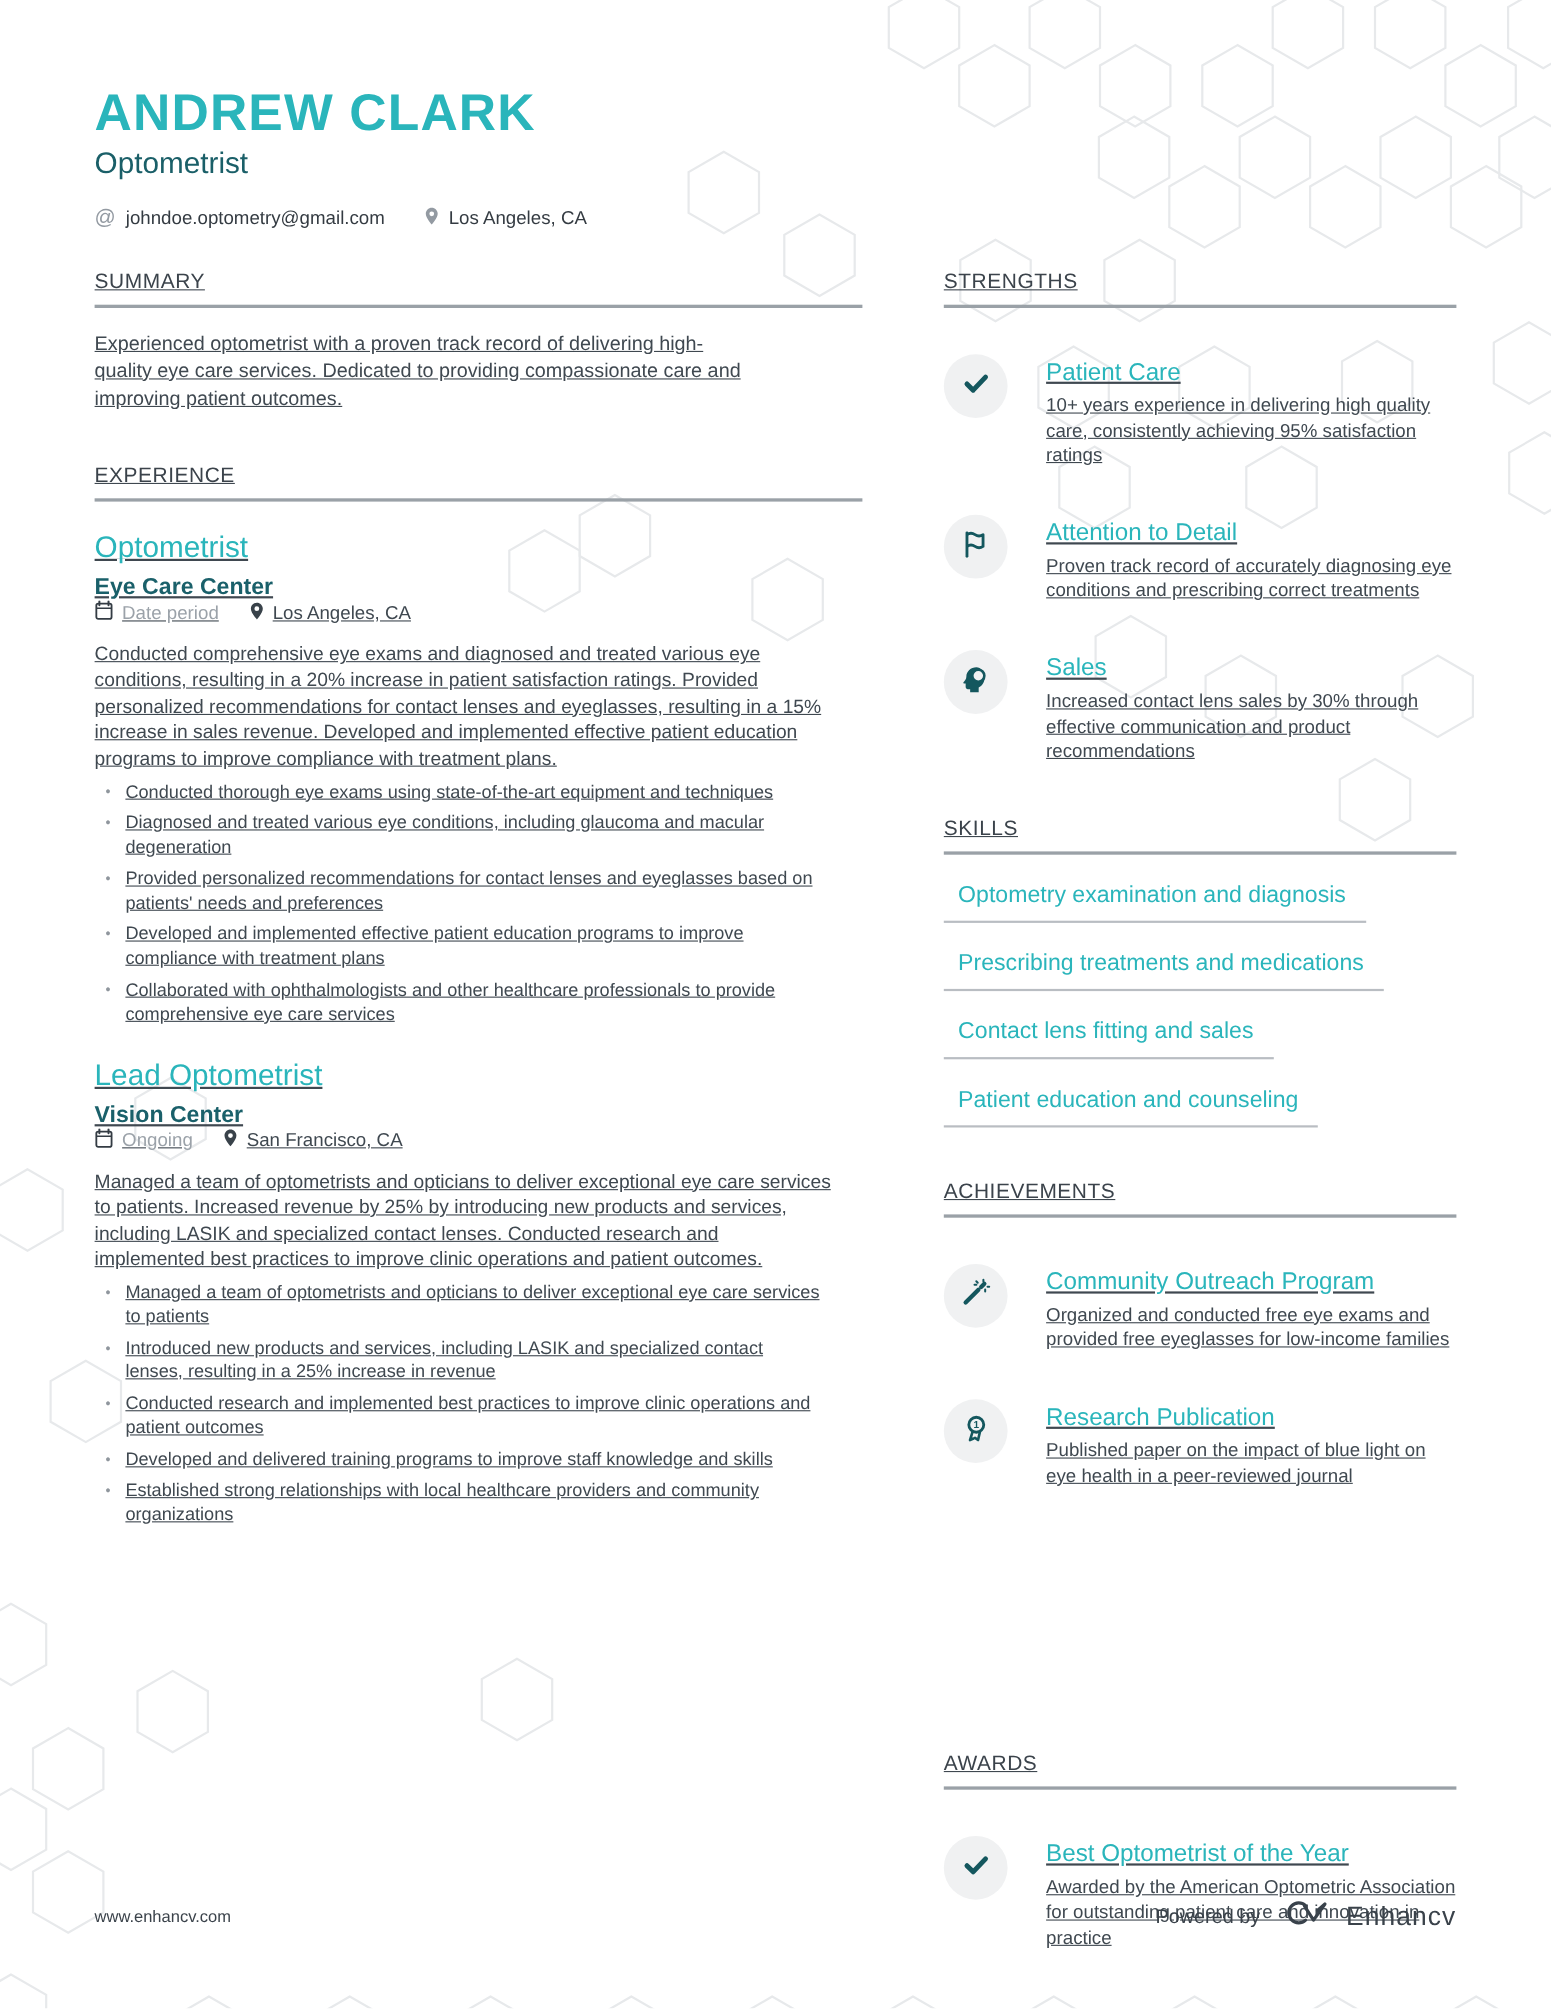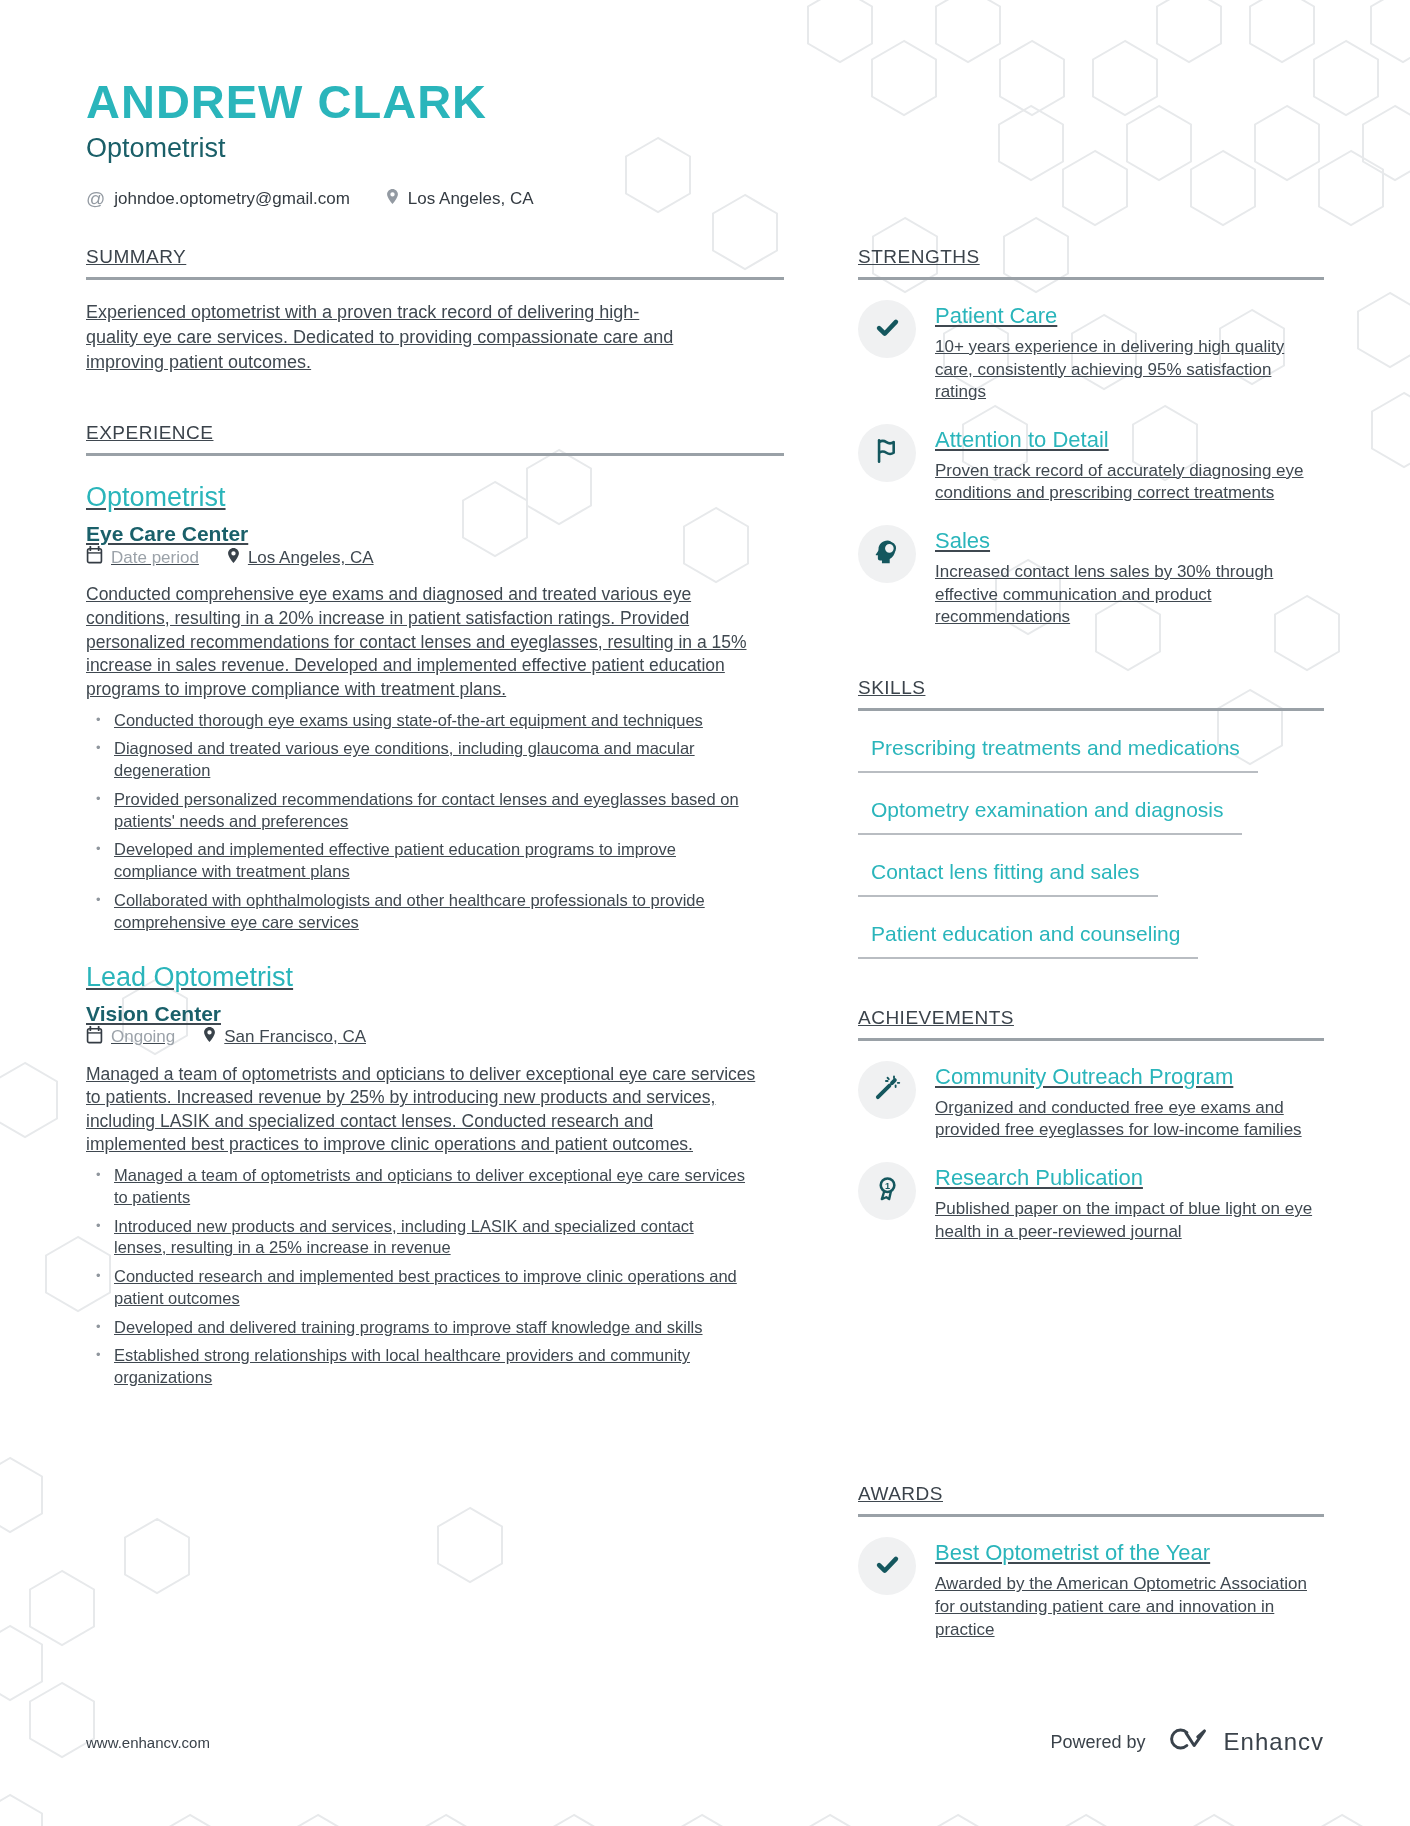--- a/index.html
+++ b/index.html
@@ -38,21 +38,21 @@
   .meta-item{display:flex;gap:8px;align-items:center;}
   .meta .date{color:#9ba2a9;}
   .meta .loc{color:#3f4850;}
   .dark-ic{color:#343c44;}
   .desc{font-size:17.5px;line-height:1.35;margin:14px 0 8px 0;max-width:672px;}
   ul.bullets{list-style:none;margin:6px 0 0 0;padding:0;max-width:660px;}
   ul.bullets li{position:relative;padding-left:28px;font-size:16.5px;line-height:1.32;margin-bottom:7px;}
   ul.bullets li::before{content:"•";position:absolute;left:10px;top:1px;color:#8f969d;font-size:13px;}
 
   
-  .s-item{display:flex;gap:19px;margin-top:20px;align-items:flex-start;}
+  .s-item{display:flex;gap:35px;margin-top:42px;align-items:flex-start;}
   .s-icon{flex:0 0 58px;width:58px;height:58px;border-radius:50%;background:#f0f1f2;
           display:flex;align-items:center;justify-content:center;}
   .s-title{margin:3px 0 7px 0;font-size:22px;font-weight:normal;color:#2ab5bb;}
   .s-text{font-size:17px;line-height:1.33;color:#3f4850;max-width:392px;}
 
   .skill-row{margin-top:25px;}
   .skill{display:inline-block;font-size:21px;color:#2ab5bb;padding:0 18px 11px 13px;
          border-bottom:2px solid #b9bdc2;}
 
   
@@ -263,22 +263,22 @@
                   <h3 class="s-title">Sales</h3>
                   <div class="s-text">Increased contact lens sales by 30% through effective communication and product recommendations</div>
                 </div>
               </div>
             </div>
         </section>
 
         <section class="section">
           <h2 class="sec">SKILLS</h2>
           <div id="skills">
+              <div class="skill-row"><span class="skill">Optometry examination and diagnosis</span></div>
               <div class="skill-row"><span class="skill">Prescribing treatments and medications</span></div>
-              <div class="skill-row"><span class="skill">Optometry examination and diagnosis</span></div>
               <div class="skill-row"><span class="skill">Contact lens fitting and sales</span></div>
               <div class="skill-row"><span class="skill">Patient education and counseling</span></div>
             </div>
         </section>
 
         <section class="section">
           <h2 class="sec">ACHIEVEMENTS</h2>
           <div id="achievements">
               <div class="s-item">
                 <div class="s-icon">

